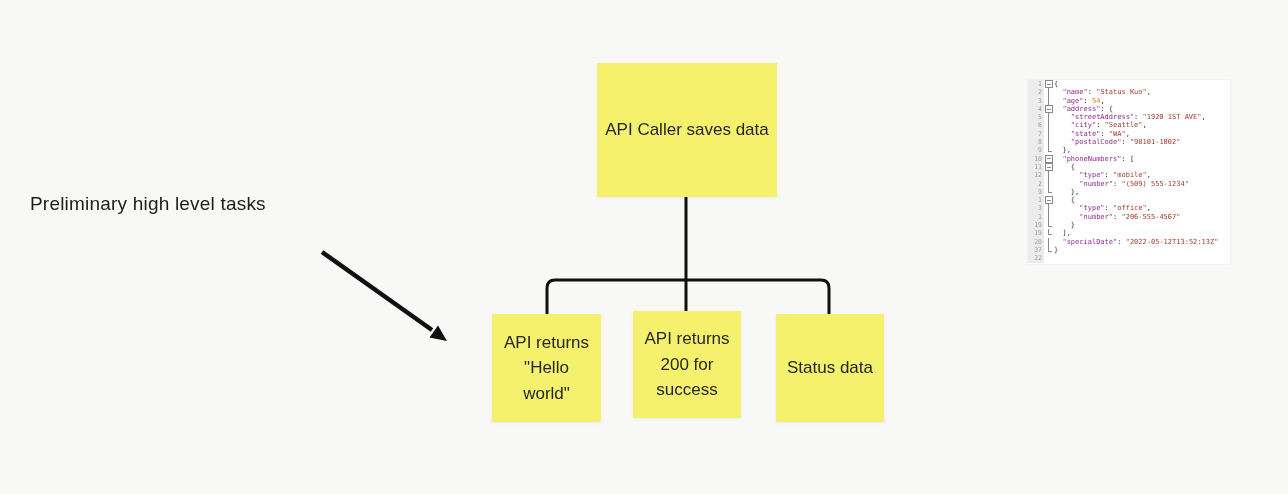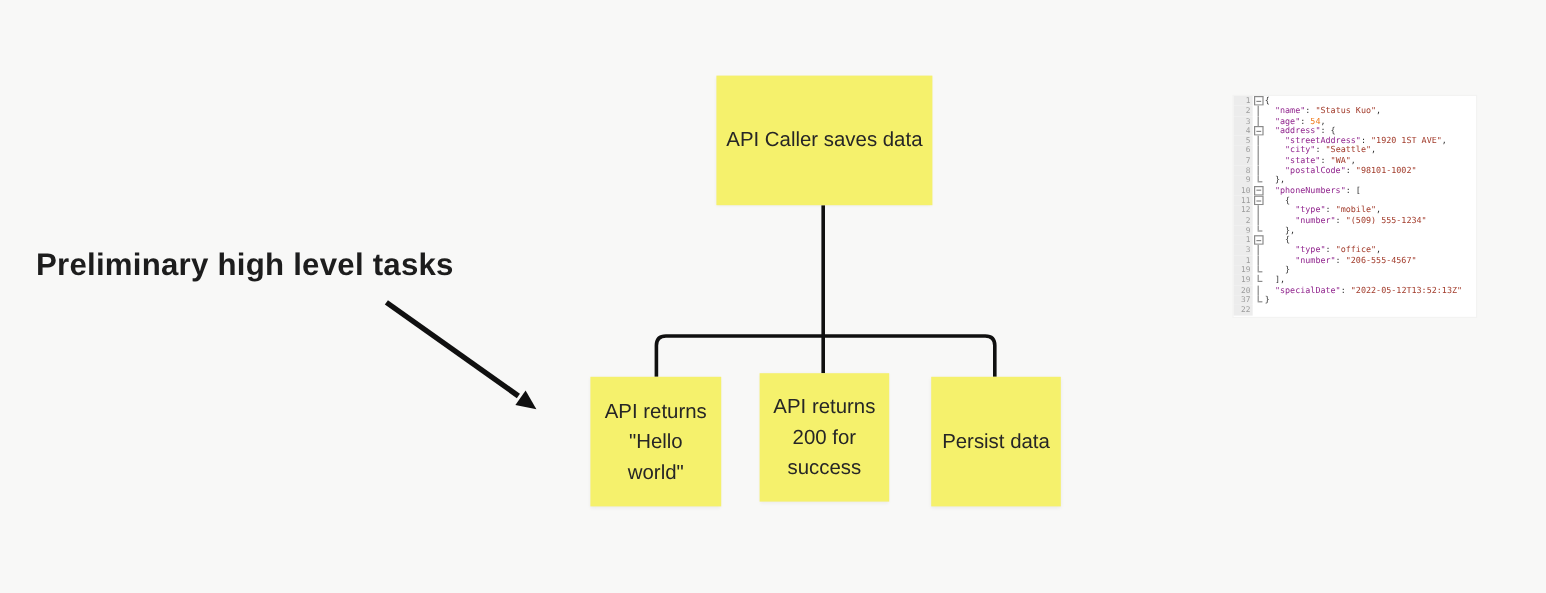--- a/index.html
+++ b/index.html
@@ -9,30 +9,30 @@
     --code-punct:#2f2f2f;
   }
   *{box-sizing:border-box;margin:0;padding:0;}
   html,body{width:1288px;height:494px;}
   body{
     position:relative;overflow:hidden;background:var(--canvas-bg);
     font-family:"Liberation Sans",sans-serif;
   }
   .svg-layer{position:absolute;left:0;top:0;width:1288px;height:494px;pointer-events:none;}
   .page-title{
-    position:absolute;left:30px;top:193px;font-size:26px;font-weight:700;
-    color:var(--title-color);letter-spacing:.2px;white-space:nowrap;margin-top:12px;
+    position:absolute;left:30px;top:193px;font-size:19px;font-weight:400;
+    color:var(--title-color);letter-spacing:.2px;white-space:nowrap;
   }
   .sticky{
     position:absolute;background:var(--sticky-yellow);
     display:flex;align-items:center;justify-content:center;text-align:center;
     color:var(--note-text);font-size:17px;line-height:1.5;white-space:pre-line;
     box-shadow:0 1px 3px rgba(0,0,0,.06);
   }
-  .sticky-root{left:597px;top:63px;width:180px;height:108px;}
+  .sticky-root{left:597px;top:63px;width:180px;height:134px;}
   .sticky-c1{left:492px;top:314px;width:109px;height:108px;}
   .sticky-c2{left:633px;top:311px;width:108px;height:107px;}
   .sticky-c3{left:776px;top:314px;width:108px;height:108px;}
 
   .code-panel{
     position:absolute;left:1028px;top:80px;width:202px;height:184px;
     background:var(--code-bg);
     font-family:"DejaVu Sans Mono",monospace;font-size:7px;
     box-shadow:0 0 0 1px rgba(0,0,0,0.02);
   }
@@ -78,21 +78,21 @@
   <span>API returns
 "Hello
 world"</span>
 </div>
 <div class="sticky sticky-c2">
   <span>API returns
 200 for
 success</span>
 </div>
 <div class="sticky sticky-c3">
-  <span>Persist data</span>
+  <span>Status data</span>
 </div>
 
 <div class="code-panel">
   <div>
       <div class="code-row">
         <span class="ln">1</span>
         <span class="fold start"></span>
         <span class="code">{</span>
       </div>
       <div class="code-row">

